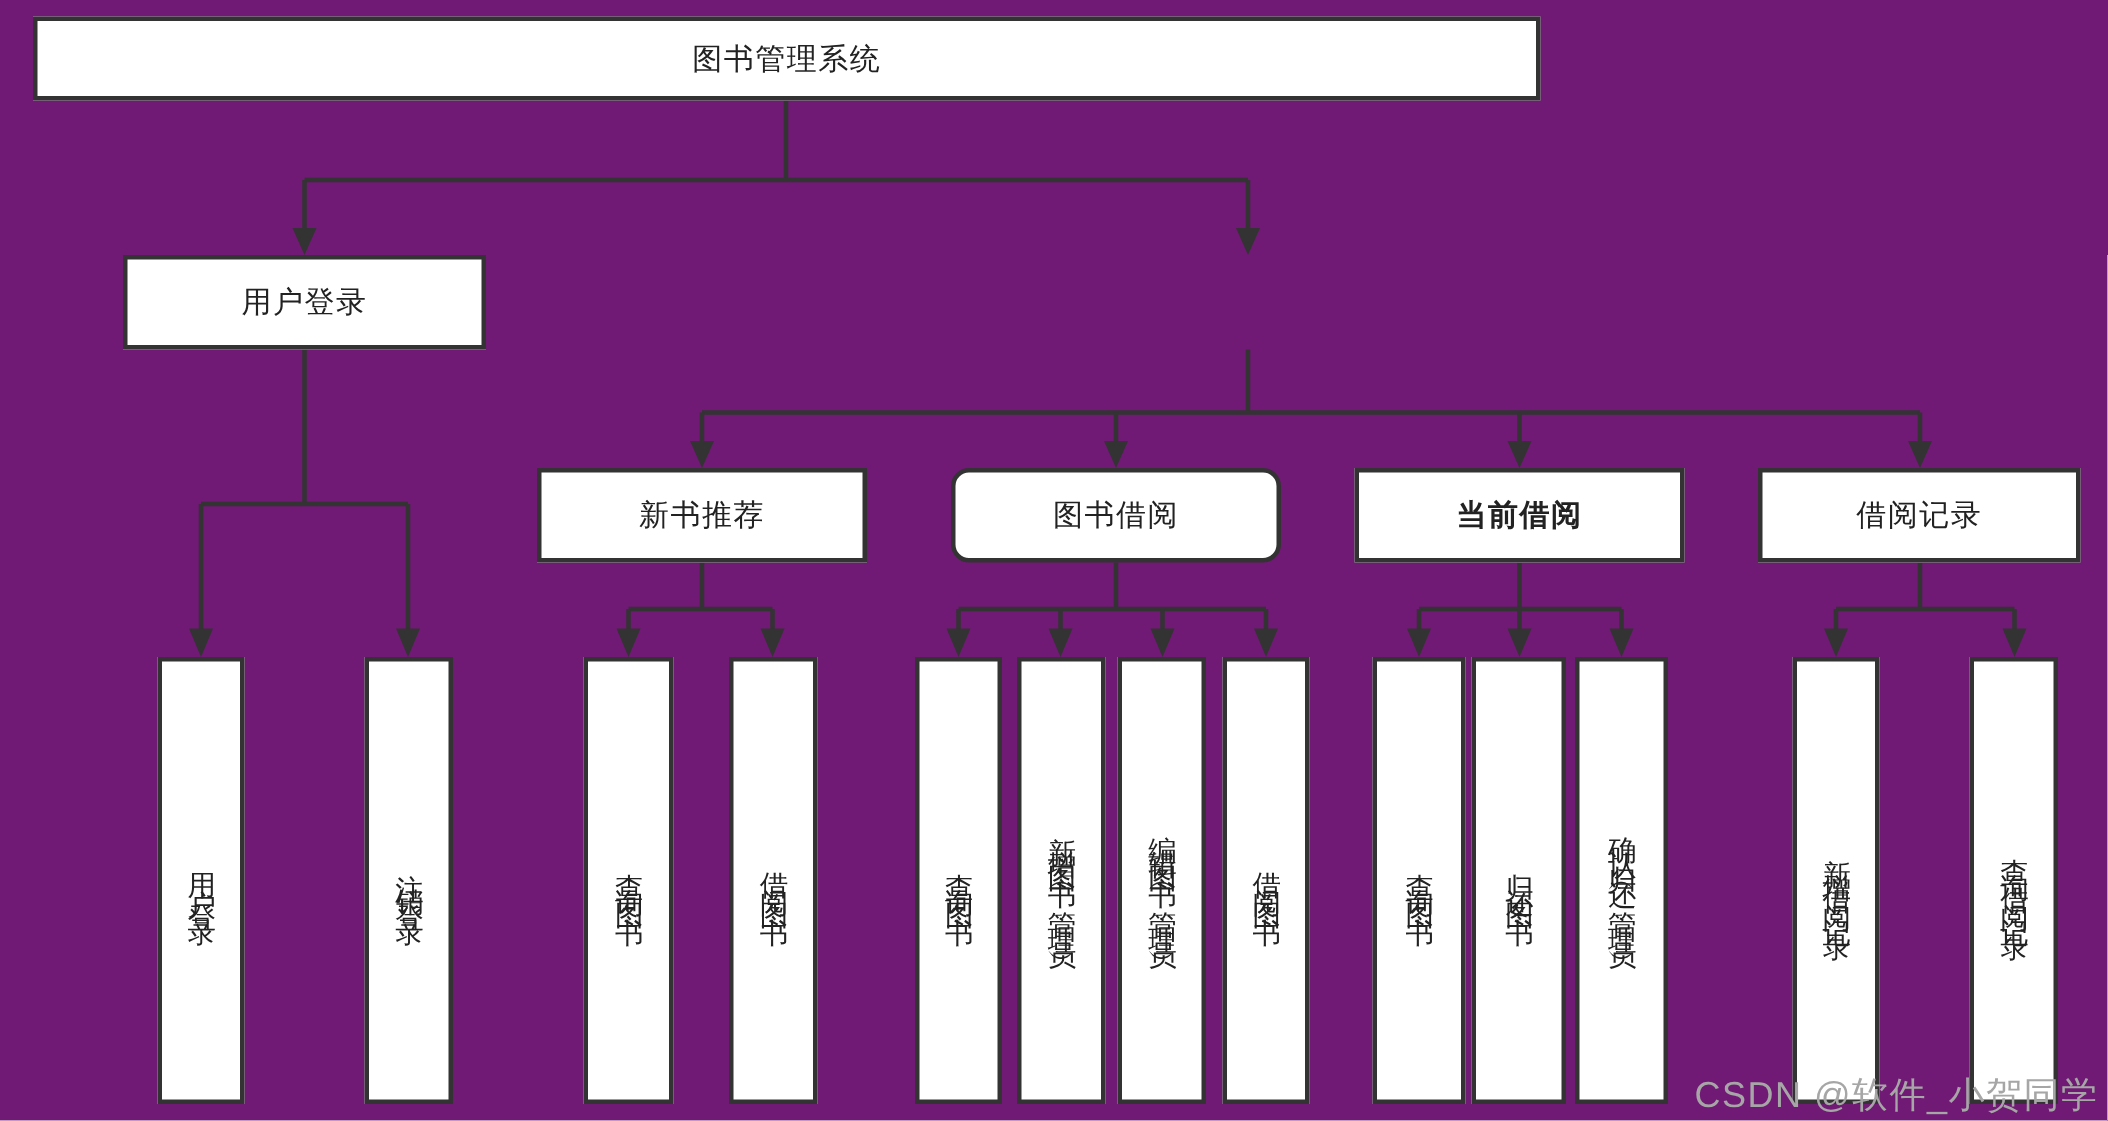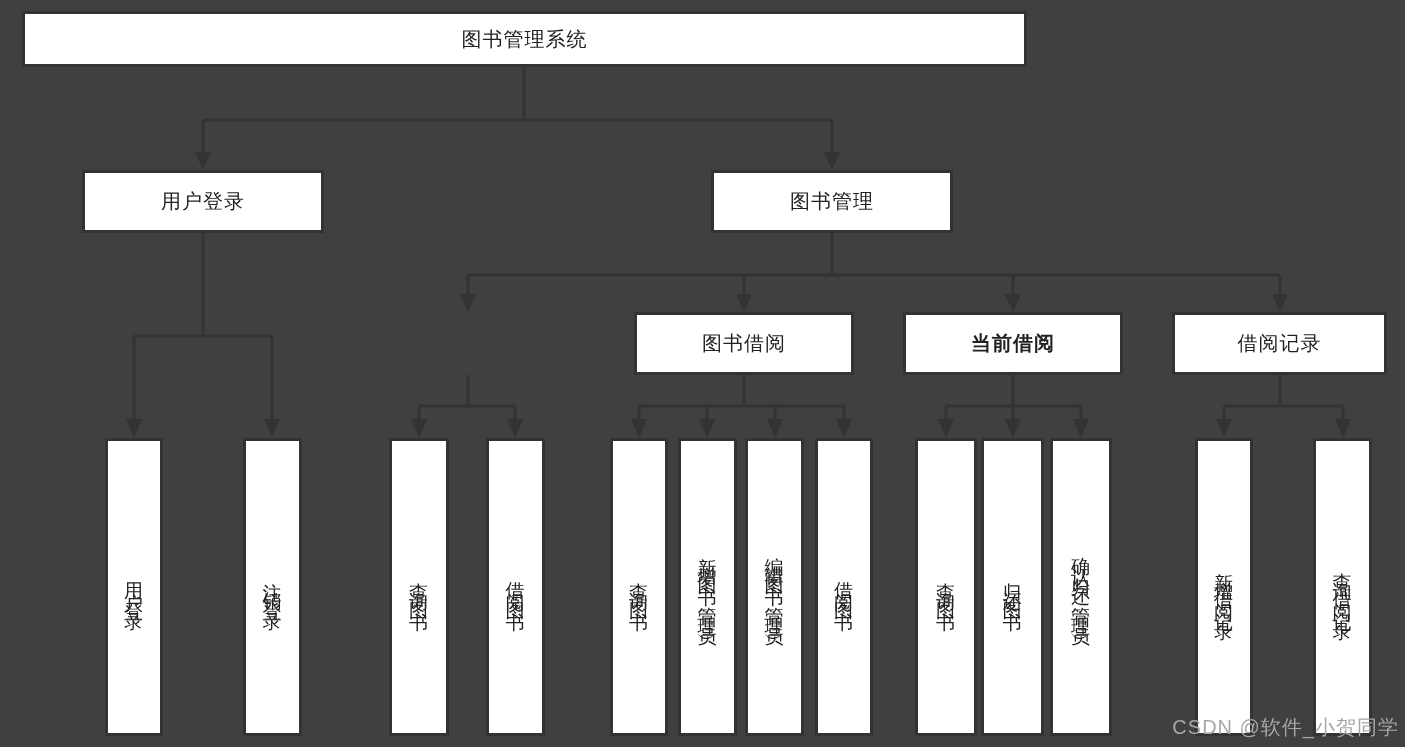--- a/index.html
+++ b/index.html
@@ -5,21 +5,21 @@
   html, body {
     margin: 0;
     padding: 0;
     background: #ffffff;
     font-family: "Liberation Sans", "DejaVu Sans", sans-serif;
   }
   #stage {
     position: relative;
     width: 1405px;
     height: 747px;
-    background: #404040;
+    background: #701a75;
     overflow: hidden;
   }
   #connector-layer {
     position: absolute;
     left: 0;
     top: 0;
     z-index: 0;
   }
   .node {
     position: absolute;
@@ -50,21 +50,21 @@
     text-orientation: mixed;
     font-size: 19px;
     letter-spacing: 10px;
     line-height: 1;
     color: #222222;
   }
   #watermark {
     position: absolute;
     right: 6px;
     top: 714px;
-    font-size: 20px;
+    font-size: 24px;
     color: #a6a6a6;
     z-index: 2;
     letter-spacing: 1px;
     white-space: nowrap;
     text-align: right;
   }
   svg line { stroke: #333333; stroke-width: 3; }
   svg polygon { fill: #333333; }
 </style>
 </head>
@@ -148,25 +148,25 @@
     </g>
   </svg>
 
   <div class="node" style="left:22px; top:11px; width:1005px; height:56px;">
     <span>图书管理系统</span>
   </div>
 
   <div class="node" style="left:82px; top:170px; width:242px; height:63px;">
     <span>用户登录</span>
   </div>
-  <div class="node" style="left:711px; top:170px; width:242px; height:63px;">
-    <span>图书管理</span>
-  </div>
-
-  <div class="node" style="left:634px; top:312px; width:220px; height:63px;">
+
+  <div class="node" style="left:358px; top:312px; width:220px; height:63px;">
+    <span>新书推荐</span>
+  </div>
+  <div class="node" style="left:634px; top:312px; width:220px; height:63px;border-radius:12px;">
     <span>图书借阅</span>
   </div>
   <div class="node" style="left:903px; top:312px; width:220px; height:63px;font-weight:bold;">
     <span>当前借阅</span>
   </div>
   <div class="node" style="left:1172px; top:312px; width:215px; height:63px;align-items:center;">
     <span>借阅记录</span>
   </div>
 
   <div class="vnode" style="left:105px; top:438px; width:58px; height:298px;">

